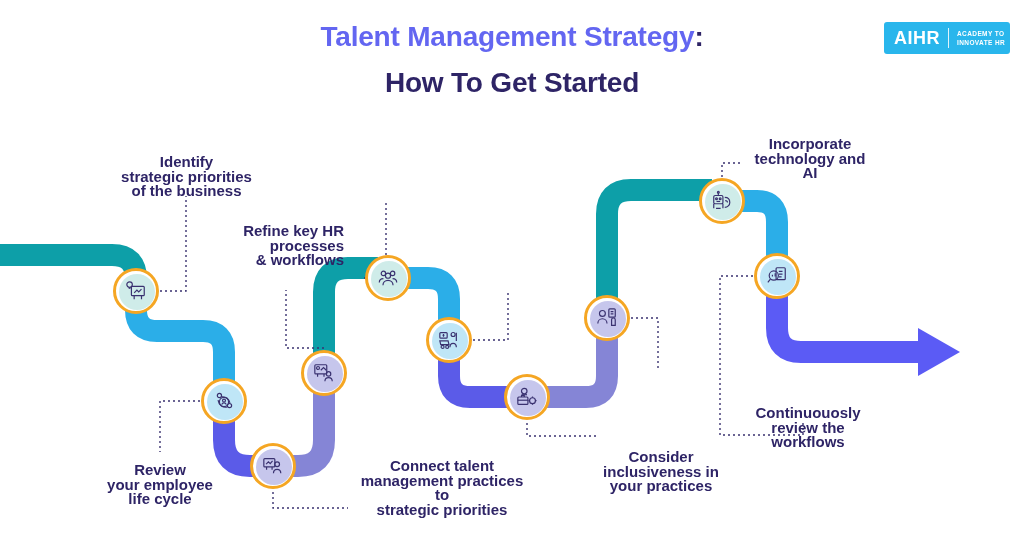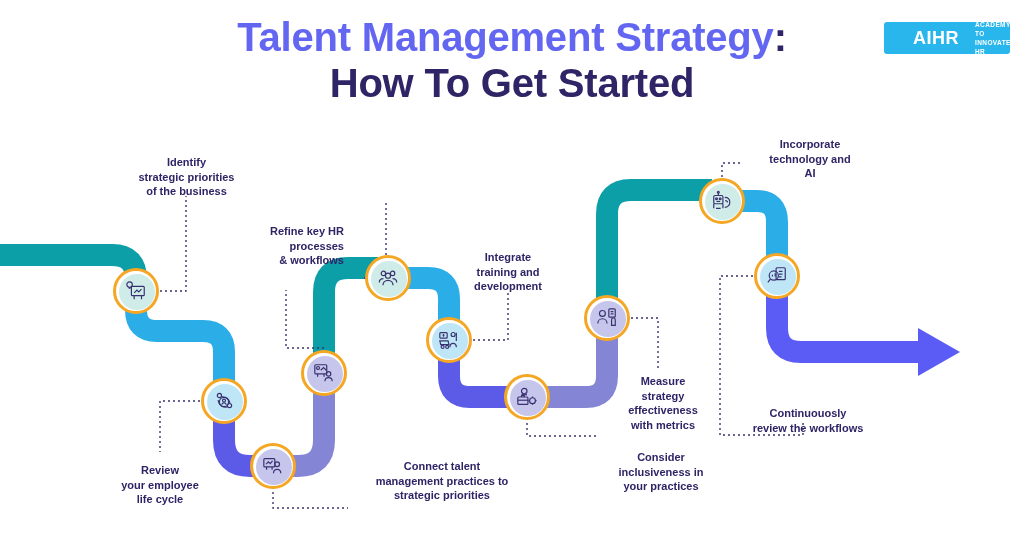--- a/index.html
+++ b/index.html
@@ -4,51 +4,51 @@
 <style>
   html,body{margin:0;padding:0;}
   body{
     width:1024px;height:536px;background:#ffffff;overflow:hidden;position:relative;
     font-family:"Liberation Sans", sans-serif;
   }
   #stage{position:absolute;left:0;top:0;width:1024px;height:536px;}
 
   
   .title-block{position:absolute;left:0;top:18px;width:1024px;text-align:center;}
-  .title-line{font-size:40px;font-weight:bold;letter-spacing:-0.2px;line-height:38px;}
+  .title-line{font-size:28px;font-weight:bold;letter-spacing:-0.2px;line-height:38px;}
   .t-strong{color:#6366F1;}
   .t-colon{color:#2E2466;}
   .t-second{color:#2E2466;margin-top:8px;}
 
   .logo{
     position:absolute;left:884px;top:22px;width:126px;height:32px;
     background:#29B6EC;border-radius:3px;display:flex;align-items:center;
   }
   .logo-main{
     color:#ffffff;font-size:18px;font-weight:bold;letter-spacing:0.5px;
-    padding-left:10px;line-height:1;margin-left:19px;
+    padding-left:10px;line-height:1;
   }
   .logo-div{width:1px;height:20px;background:#ffffff;opacity:.85;margin:0 8px;}
   .logo-sub{color:#ffffff;font-size:6.5px;font-weight:bold;line-height:9px;letter-spacing:.4px;}
 
   
   #flow{position:absolute;left:0;top:0;width:1024px;height:536px;}
 
   
   .node{position:absolute;width:46px;height:46px;border-radius:50%;
         border:3px solid #F5A623;box-sizing:border-box;
         display:flex;align-items:center;justify-content:center;background:#fff;}
   .node .disc{position:absolute;left:3px;top:3px;width:36px;height:36px;border-radius:50%;}
   .node svg{position:relative;z-index:2;}
   .fill-mint  {background:#CFECE9;}
   .fill-cyan  {background:#BFE6F7;}
   .fill-lav   {background:#C6C6EC;}
 
   
-  .lbl{position:absolute;color:#2E2466;font-size:11px;font-weight:bold;
+  .lbl{position:absolute;color:#2E2466;font-size:15px;font-weight:bold;
        line-height:14.5px;white-space:pre-line;}
   .lbl.c{text-align:center;}
 </style>
 </head>
 <body>
 
 <div id="stage">
 
   <div class="title-block">
     <div class="title-line"><span class="t-strong">Talent Management Strategy</span><span class="t-colon">:</span></div>
@@ -231,29 +231,22 @@
 of the business</div>
   <div class="lbl c" style="left:95px;top:463px;width:130px;">Review
 your employee
 life cycle</div>
   <div class="lbl c" style="left:352px;top:459px;width:180px;text-align:center;">Connect talent
 management practices to
 strategic priorities</div>
   <div class="lbl c" style="left:226px;top:224px;width:118px;text-align:right;">Refine key HR
 processes
 &amp; workflows</div>
-  <div class="lbl c" style="left:453px;top:250px;width:110px;">Integrate
-training and
-development</div>
   <div class="lbl c" style="left:590px;top:450px;width:142px;">Consider
 inclusiveness in
 your practices</div>
-  <div class="lbl c" style="left:608px;top:374px;width:110px;">Measure
-strategy
-effectiveness
-with metrics</div>
   <div class="lbl c" style="left:746px;top:137px;width:128px;">Incorporate
 technology and
 AI</div>
   <div class="lbl c" style="left:738px;top:406px;width:140px;">Continuouosly
 review the workflows</div>
 
 </div>
 
 </body></html>

